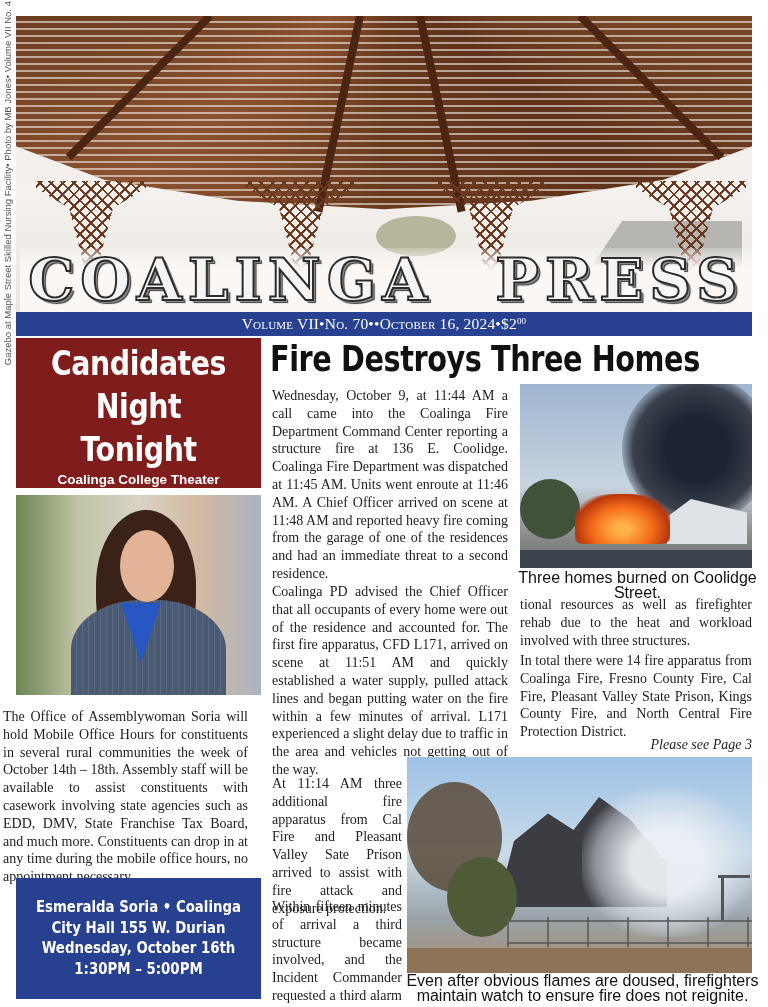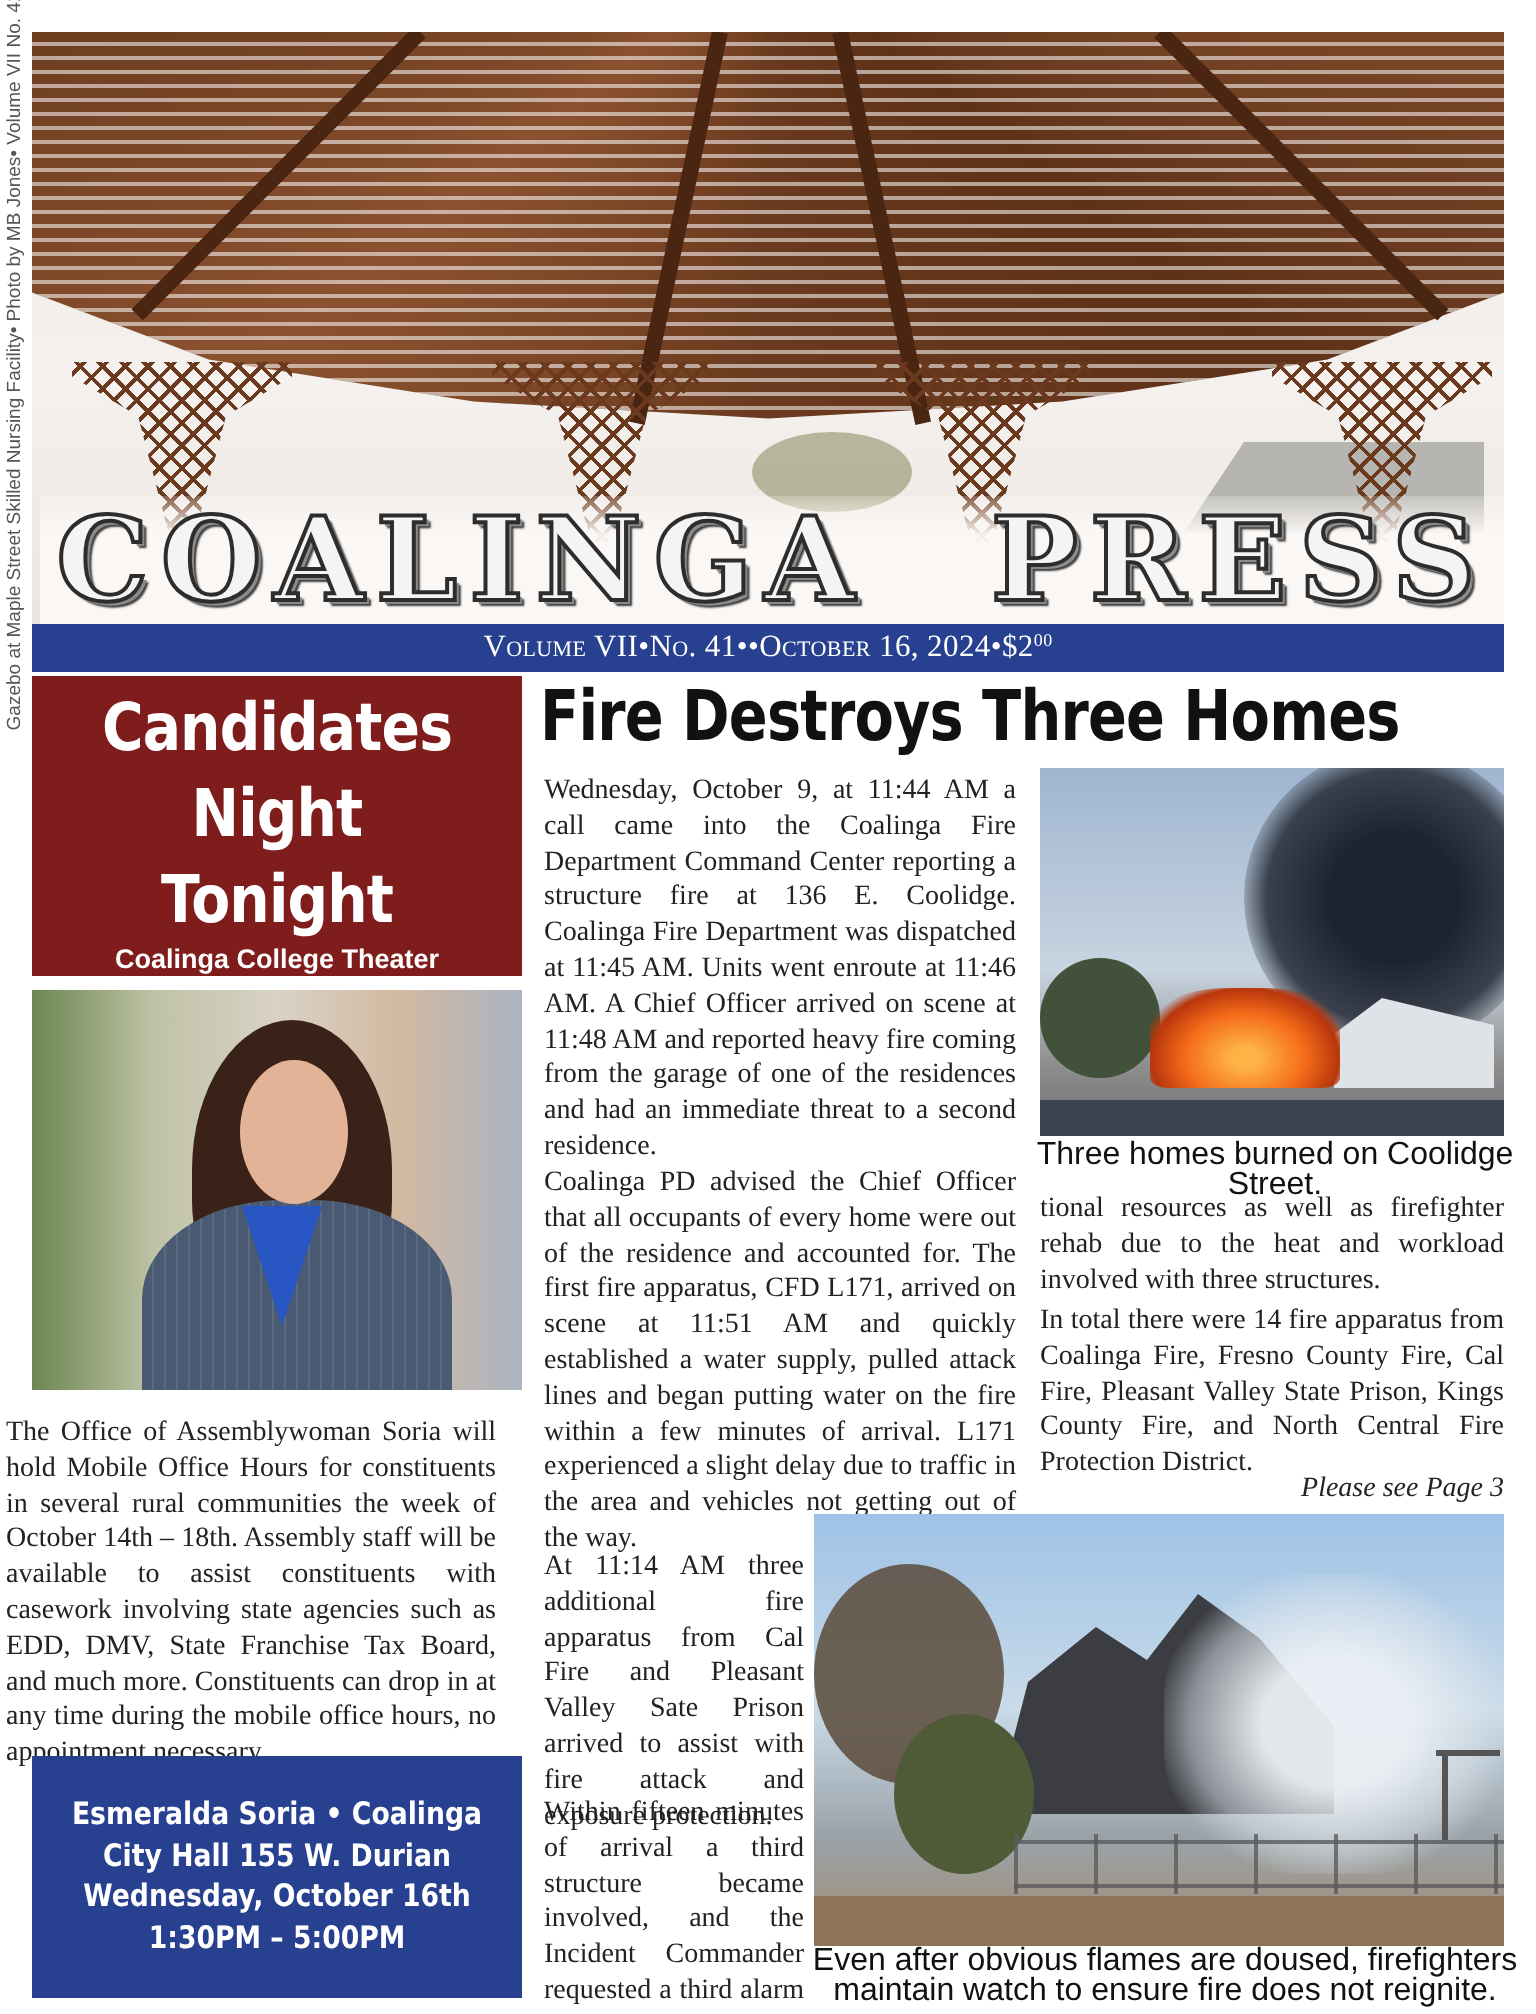--- a/index.html
+++ b/index.html
@@ -163,21 +163,21 @@
 </div>
 
 <div class="logo">
   <span class="word">COALINGA</span>
   <span class="word">PRESS</span>
 </div>
 
 <div class="volbar">
   <span>Volume VII</span>
   <span> • </span>
-  <span>No. 41</span>
+  <span>No. 70</span>
   <span> • </span>
   <span> • </span>
   <span>October 16, 2024</span>
   <span> • </span>
   <span><span>$2</span><sup>00</sup></span>
 </div>
 
 <div class="candidates">
   <div class="big">Candidates</div>
   <div class="big">Night Tonight</div>

